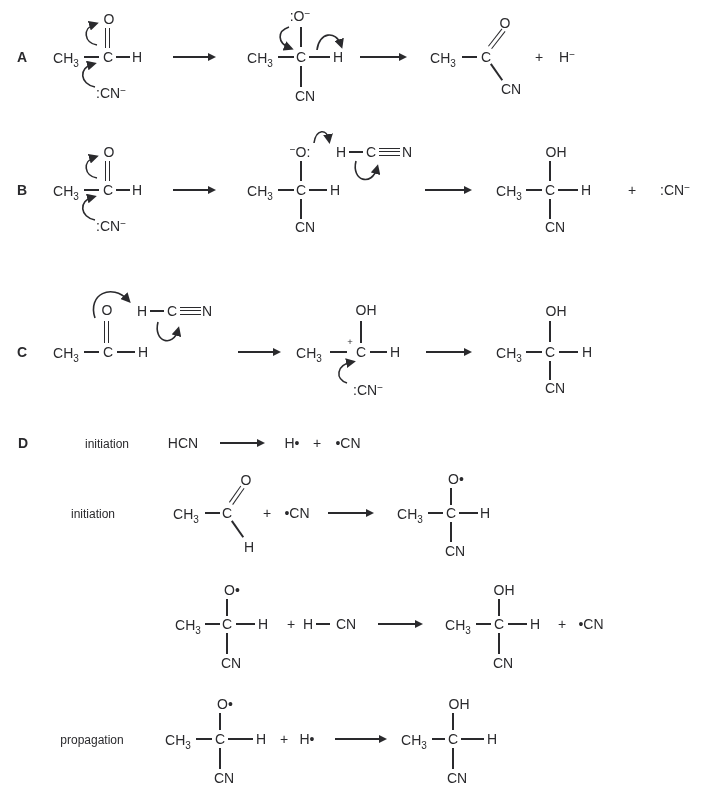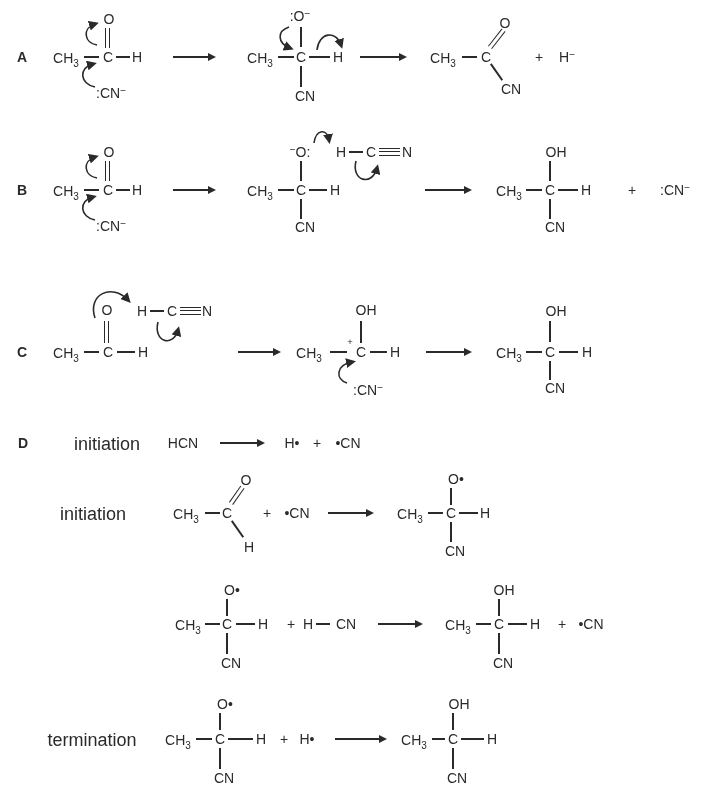--- a/index.html
+++ b/index.html
@@ -1,21 +1,21 @@
 <!DOCTYPE html>
 <html><head>
 <meta charset="utf-8">
 <style>
   :root{--ink:#2a2a2d;}
   html,body{margin:0;padding:0;background:#fff;}
   #canvas{position:relative;width:725px;height:792px;background:#fff;
           font-family:"Liberation Sans","DejaVu Sans",sans-serif;color:var(--ink);}
   .at{position:absolute;transform:translate(-50%,-50%);font-size:14px;line-height:1;white-space:nowrap;}
   .rl{position:absolute;transform:translate(-50%,-50%);font-size:14px;font-weight:bold;line-height:1;}
-  .wd{position:absolute;transform:translate(-50%,-50%);font-size:18px;line-height:1;white-space:nowrap;}
+  .wd{position:absolute;transform:translate(-50%,-50%);font-size:12px;line-height:1;white-space:nowrap;}
   .sb{font-size:10px;position:relative;top:3.5px;}
   .sp{font-size:10px;position:relative;top:-4.5px;}
   .chg{position:absolute;transform:translate(-50%,-50%);font-size:9.5px;line-height:1;}
   .hb{position:absolute;height:1.5px;background:var(--ink);}
   .vb{position:absolute;width:1.5px;background:var(--ink);}
   .db{position:absolute;width:4.6px;box-sizing:border-box;border-left:1.5px solid var(--ink);border-right:1.5px solid var(--ink);}
   .dd{position:absolute;height:5px;box-sizing:border-box;border-top:1.5px solid var(--ink);border-bottom:1.5px solid var(--ink);transform-origin:0 50%;}
   .sd{position:absolute;height:1.5px;background:var(--ink);transform-origin:0 50%;}
   .tb{position:absolute;height:8px;box-sizing:border-box;border-top:1.4px solid var(--ink);border-bottom:1.4px solid var(--ink);}
   .tb::after{content:"";position:absolute;left:0;right:0;top:1.9px;height:1.4px;background:var(--ink);}
@@ -217,21 +217,21 @@
   <span class="at" style="left:499px;top:624px">C</span>
   <div class="hb" style="left:508px;top:623.2px;width:19px"></div>
   <span class="at" style="left:535px;top:624px">H</span>
   <div class="vb" style="left:498.2px;top:599px;height:17px"></div>
   <span class="at" style="left:504px;top:590px">OH</span>
   <div class="vb" style="left:498.2px;top:633px;height:21px"></div>
   <span class="at" style="left:503px;top:663px">CN</span>
   <span class="at" style="left:562px;top:624px">+</span>
   <span class="at" style="left:591px;top:624px">•CN</span>
 
-  <span class="wd" style="left:92px;top:740px">termination</span>
+  <span class="wd" style="left:92px;top:740px">propagation</span>
   <span class="at" style="left:178px;top:740px"><span>CH</span><span class="sb">3</span></span>
   <div class="hb" style="left:196px;top:738.2px;width:16px"></div>
   <span class="at" style="left:220px;top:739px">C</span>
   <div class="hb" style="left:228px;top:738.2px;width:25px"></div>
   <span class="at" style="left:261px;top:739px">H</span>
   <div class="vb" style="left:219.2px;top:713px;height:17px"></div>
   <span class="at" style="left:225px;top:704px">O•</span>
   <div class="vb" style="left:219.2px;top:748px;height:21px"></div>
   <span class="at" style="left:224px;top:778px">CN</span>
   <span class="at" style="left:284px;top:739px">+</span>

